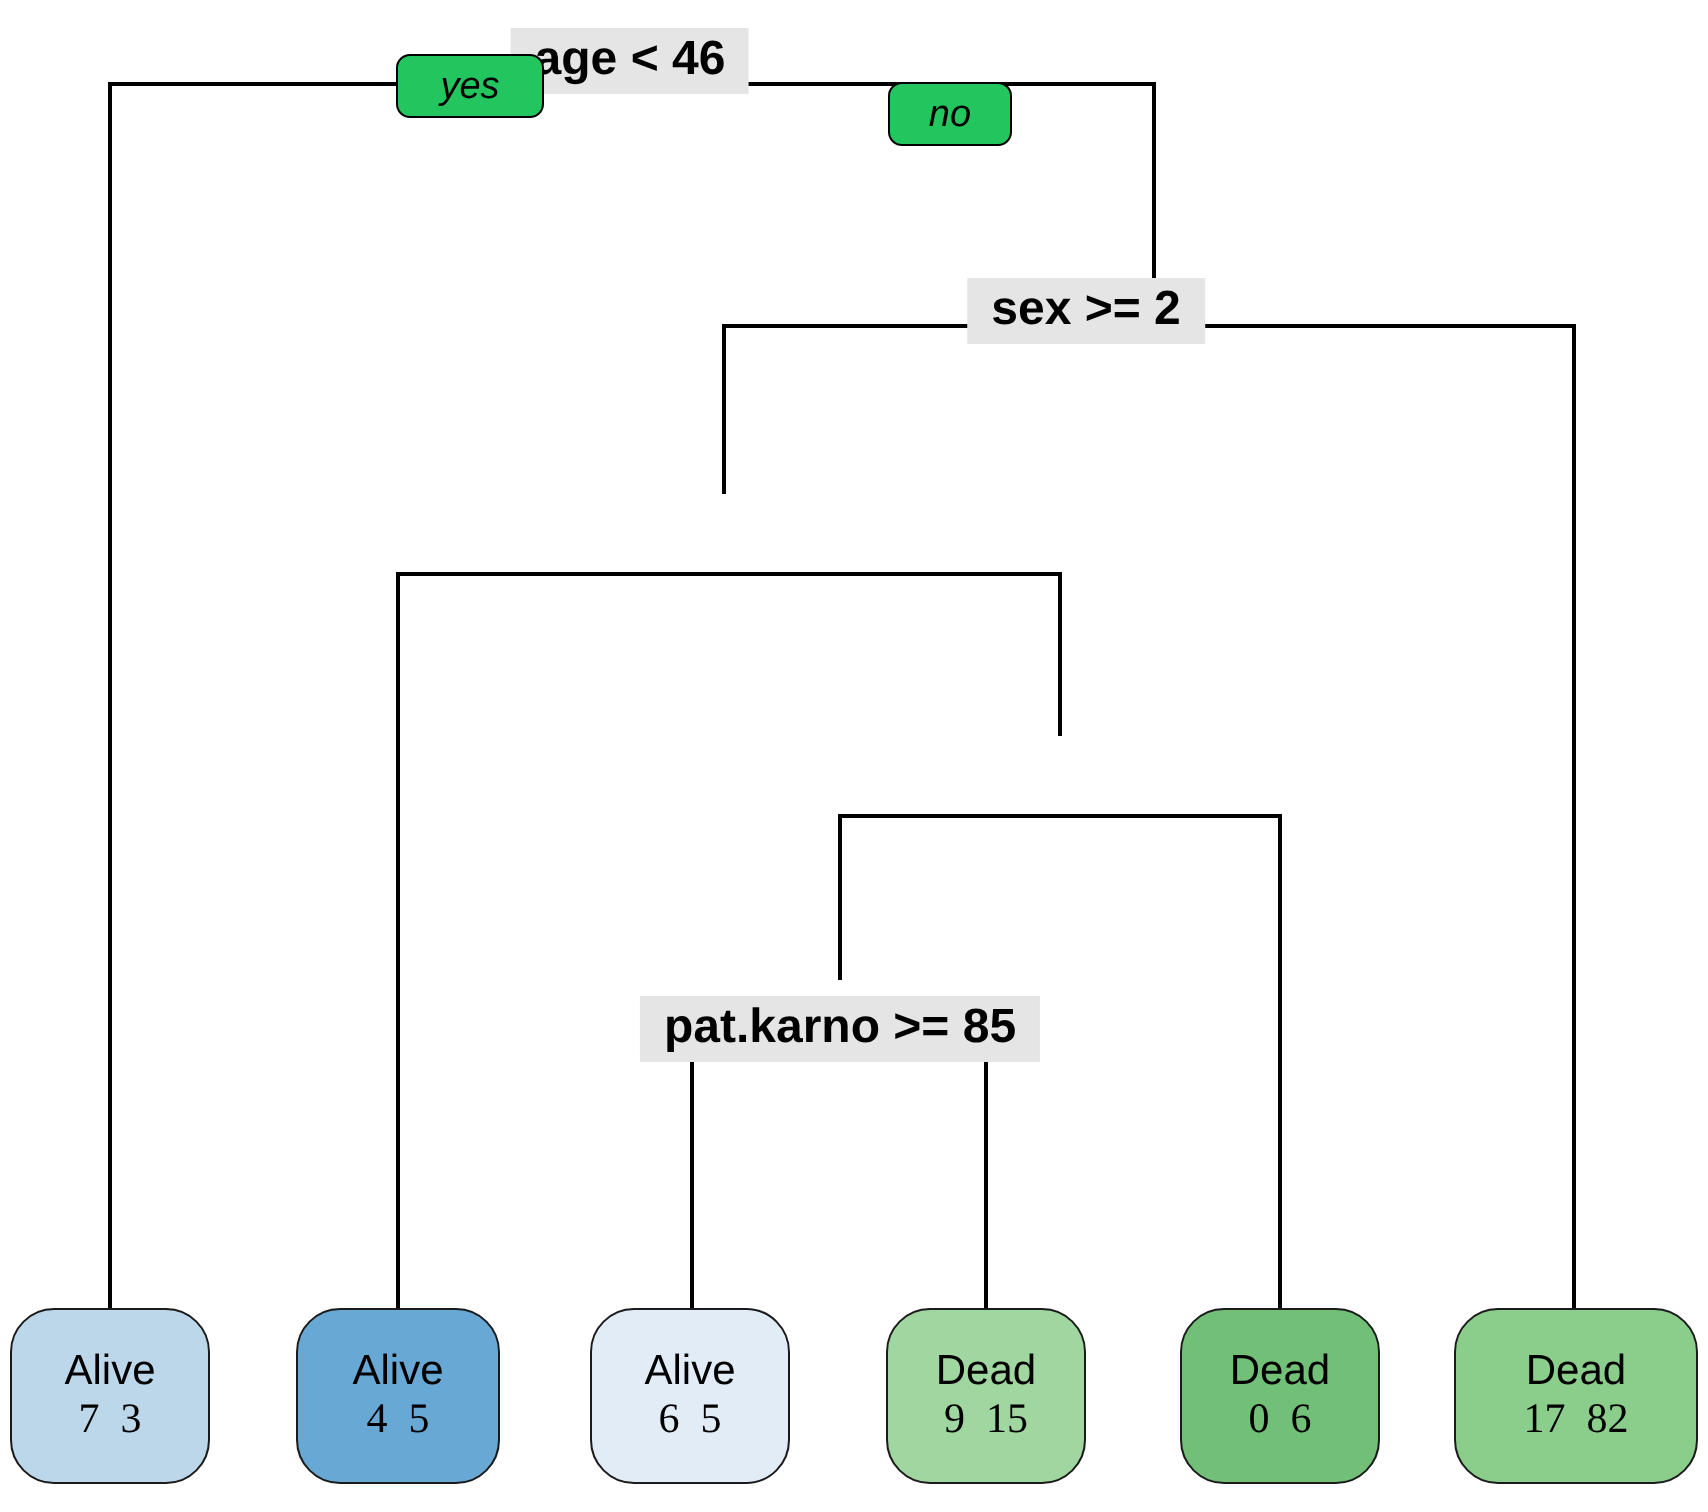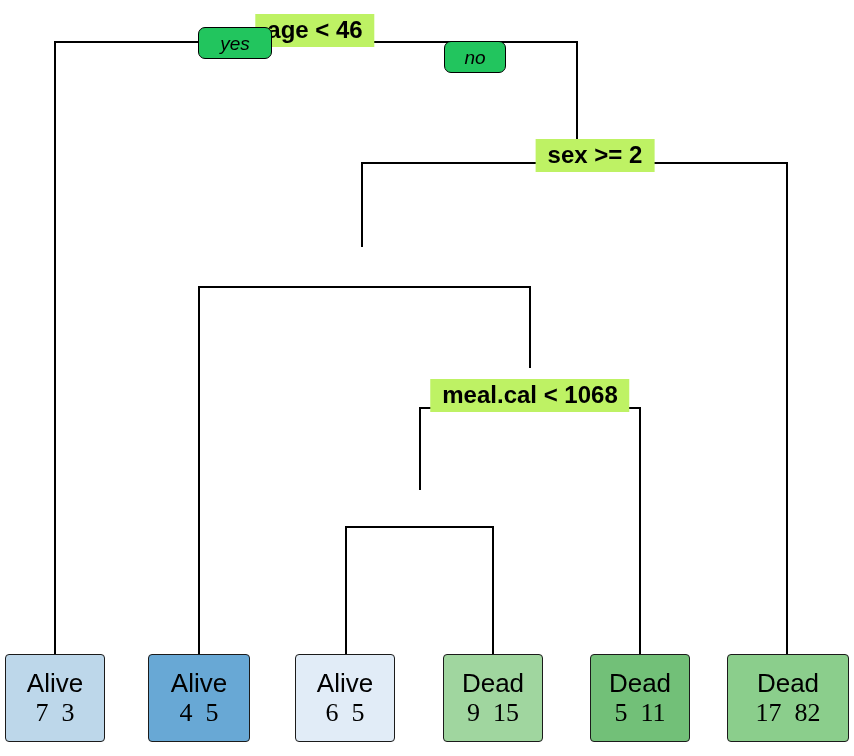--- a/index.html
+++ b/index.html
@@ -3,35 +3,35 @@
 <meta charset="utf-8">
 <style>
   html,body{margin:0;padding:0;background:#ffffff;}
   .canvas{
     position:relative;width:854px;height:756px;background:#ffffff;
     font-family:"Liberation Sans", sans-serif;overflow:hidden;
   }
   .line{position:absolute;background:#000;z-index:1;}
   .split{
     position:absolute;transform:translateX(-50%);
-    background:#bef264;color:#000;font-weight:bold;font-size:24px;
+    background:#e5e5e5;color:#000;font-weight:bold;font-size:24px;
     padding:2px 12px;white-space:nowrap;z-index:2;line-height:1.2;
   }
   .branch-tag{
     position:absolute;transform:translateX(-50%);
     background:#22c55e;border:1.5px solid #000;border-radius:7px;
     font-style:italic;font-size:19px;color:#000;
     display:flex;align-items:center;justify-content:center;
     z-index:3;line-height:1;margin-left:44px;
   }
   .leaf{
     position:absolute;top:654px;height:88px;box-sizing:border-box;
-    border:1.5px solid #1b1b1b;border-radius:4px;
+    border:1.5px solid #1b1b1b;border-radius:22px;
     display:flex;flex-direction:column;align-items:center;justify-content:center;
-    font-size:26px;color:#000;z-index:2;line-height:1.12;
+    font-size:21px;color:#000;z-index:2;line-height:1.12;
   }
   .leaf .counts{white-space:pre;font-family:Liberation Serif, serif;}
 </style>
 </head>
 <body>
 
 <div class="canvas">
 
   <div class="line" style="left:55px;top:41px;width:523px;height:2px;"></div>
   <div class="line" style="left:54px;top:41px;width:2px;height:619px;"></div>
@@ -47,22 +47,22 @@
 
   <div class="line" style="left:419px;top:407px;width:222px;height:2px;"></div>
   <div class="line" style="left:419px;top:407px;width:2px;height:83px;"></div>
   <div class="line" style="left:639px;top:407px;width:2px;height:253px;"></div>
 
   <div class="line" style="left:345px;top:526px;width:149px;height:2px;"></div>
   <div class="line" style="left:345px;top:526px;width:2px;height:134px;"></div>
   <div class="line" style="left:492px;top:526px;width:2px;height:134px;"></div>
 
   <div class="split" style="left:315px;top:14px;">age &lt; 46</div>
-  <div class="split" style="left:595px;top:139px;">sex &gt;= 2</div>
-  <div class="split" style="left:530px;top:379px;">meal.cal &lt; 1068</div>
+  <div class="split" style="left:543px;top:139px;">sex &gt;= 2</div>
+  <div class="split" style="left:420px;top:498px;">pat.karno &gt;= 85</div>
 
   <div class="branch-tag" style="left:191px;top:27px;width:72px;height:30px;">yes</div>
   <div class="branch-tag" style="left:431px;top:41px;width:60px;height:30px;">no</div>
 
   <div class="leaf" style="left: 5px; width: 100px; background-color: rgb(189, 215, 234);">
     <span class="cls">Alive</span>
     <span class="counts">7  3</span>
   </div>
   <div class="leaf" style="left: 148px; width: 102px; background-color: rgb(104, 168, 213);">
     <span class="cls">Alive</span>
@@ -71,20 +71,20 @@
   <div class="leaf" style="left: 295px; width: 100px; background-color: rgb(225, 236, 247);">
     <span class="cls">Alive</span>
     <span class="counts">6  5</span>
   </div>
   <div class="leaf" style="left: 443px; width: 100px; background-color: rgb(160, 214, 159);">
     <span class="cls">Dead</span>
     <span class="counts">9  15</span>
   </div>
   <div class="leaf" style="left: 590px; width: 100px; background-color: rgb(114, 192, 120);">
     <span class="cls">Dead</span>
-    <span class="counts">5  11</span>
+    <span class="counts">0  6</span>
   </div>
   <div class="leaf" style="left: 727px; width: 122px; background-color: rgb(139, 206, 140);">
     <span class="cls">Dead</span>
     <span class="counts">17  82</span>
   </div>
 
 </div>
 
 </body></html>

